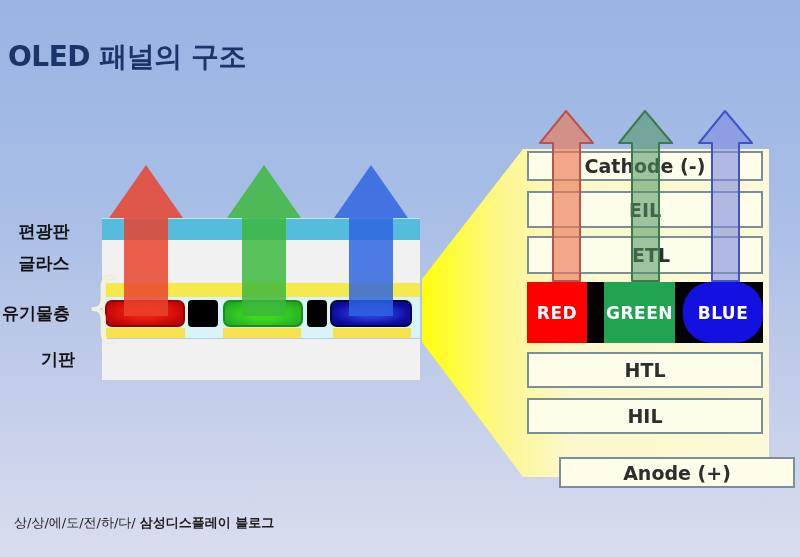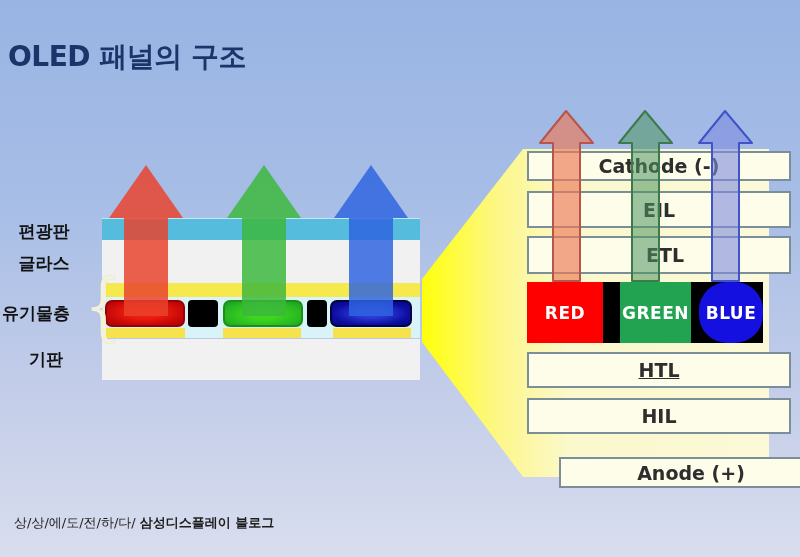--- a/index.html
+++ b/index.html
@@ -29,48 +29,48 @@
   .px-black2{left:307px;width:20px;background:#000;border-radius:4px;}
   .px-blue{left:330px;width:82px;background:radial-gradient(ellipse at 50% 50%,#2b3bd8 25%,#0d0da0 70%,#070780 100%);border:2px solid #04043c;}
   .useg{position:absolute;z-index:2;top:328px;height:10px;background:#f6e24c;}
   .useg1{left:105px;width:80px;} .useg2{left:223px;width:78px;} .useg3{left:333px;width:78px;}
 
   
   .llabel{position:absolute;z-index:4;width:84px;text-align:center;font-weight:bold;font-size:17px;color:#111;}
   .llabel-polarizer{left:2px;top:220px;}
   .llabel-glass{left:2px;top:252px;}
   .llabel-organic{left:-6px;top:302px;}
-  .llabel-substrate{left:4px;top:348px;}
+  .llabel-substrate{left:16px;top:348px;}
   .brace{
     position:absolute;z-index:4;left:82px;top:276px;width:22px;height:62px;
     font-family:"DejaVu Serif","Liberation Serif",serif;
     font-size:74px;line-height:60px;color:#f3f0dc;transform:scaleX(.8);
     text-shadow:0 0 1px rgba(150,150,130,.35);
   }
 
   
   .rbox{
-    position:absolute;z-index:2;left:527px;width:264px;box-sizing:border-box;
+    position:absolute;z-index:2;left:527px;width:236px;box-sizing:border-box;
     background:#fdfde9;border:2px solid #7b8f9a;
     display:flex;align-items:center;justify-content:center;
     font-weight:bold;font-size:19px;color:#2e2e2e;
   }
   .rb-cathode{top:151px;height:30px;}
   .rb-eil{top:191px;height:37px;}
   .rb-etl{top:236px;height:38px;padding-left:12px;}
-  .rb-htl{top:352px;height:36px;text-decoration:underline;}
+  .rb-htl{top:352px;height:36px;}
   .rb-hil{top:398px;height:36px;}
   .rb-anode{top:457px;height:31px;margin-left:32px;}
   .emitters{
     position:absolute;z-index:2;left:527px;top:282px;width:236px;height:61px;
     background:#000;display:flex;
   }
   .em{height:100%;display:flex;align-items:center;justify-content:center;
       color:#fff;font-weight:bold;font-size:17px;letter-spacing:.5px;}
-  .em-red{width:76px;} .em-green{width:71px;margin-left:17px;} .em-blue{flex:1;margin-left:8px;}
+  .em-red{width:60px;} .em-green{width:71px;margin-left:17px;} .em-blue{flex:1;margin-left:8px;}
 
   
   .footer{position:absolute;z-index:4;left:14px;top:514px;font-size:13px;color:#1c1c1c;}
   .footer .brand{font-weight:bold;}
 </style>
 </head>
 <body>
 
 <div class="stage">
 

